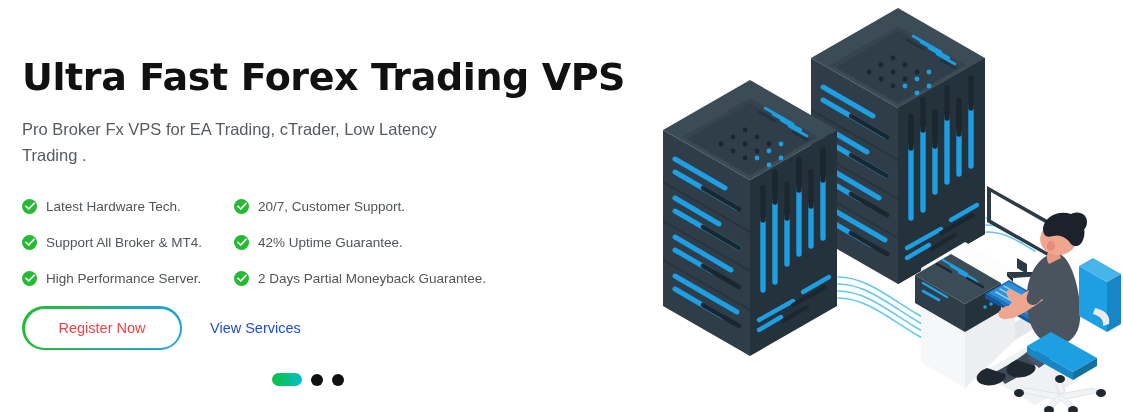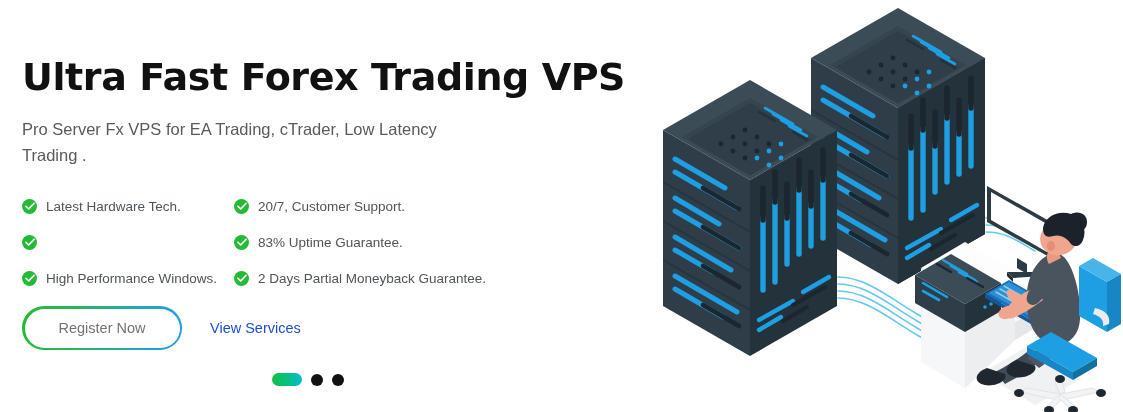--- a/index.html
+++ b/index.html
@@ -55,21 +55,21 @@
     width:160px;height:44px;box-sizing:border-box;
     border-radius:22px;
     background:linear-gradient(95deg,#22bb33 0%,#2bb45f 35%,#1fa6c4 75%,#1e9fe3 100%);
     padding:2.5px;
     text-decoration:none;
     cursor:pointer;
   }
   .register-inner{
     width:100%;height:100%;border-radius:20px;background:#ffffff;
     display:flex;align-items:center;justify-content:center;
-    font-size:14.5px;color:#737373;
+    font-size:14.5px;color:#ef4444;
   }
   .viewsvc{
     margin-left:28px;
     font-size:14.5px;color:#1d4ed8;text-decoration:none;cursor:pointer;
     line-height:44px;
   }
 
   
   .dots{
     position:absolute;left:250px;top:373px;
@@ -87,21 +87,21 @@
 </style>
 </head>
 <body>
 
 <div class="hero">
 
   <div class="copy">
 
     <h1 class="headline">Ultra Fast Forex Trading VPS</h1>
 
-    <p class="subhead">Pro Server Fx VPS for EA Trading, cTrader, Low Latency Trading .</p>
+    <p class="subhead">Pro Broker Fx VPS for EA Trading, cTrader, Low Latency Trading .</p>
 
     <div class="features">
 
       <div class="feat">
         <span class="check">
           <svg viewBox="0 0 10 9">
               <path d="M1 4.4 L3.7 7 L9 1.3" fill="none" stroke="#ffffff" stroke-width="1.7" stroke-linecap="round" stroke-linejoin="round"></path>
             </svg>
         </span>
         <span class="feat-label">Latest Hardware Tech.</span>
@@ -115,38 +115,39 @@
         </span>
         <span class="feat-label">20/7, Customer Support.</span>
       </div>
 
       <div class="feat">
         <span class="check">
           <svg viewBox="0 0 10 9">
               <path d="M1 4.4 L3.7 7 L9 1.3" fill="none" stroke="#ffffff" stroke-width="1.7" stroke-linecap="round" stroke-linejoin="round"></path>
             </svg>
         </span>
-      </div>
-
-      <div class="feat">
-        <span class="check">
-          <svg viewBox="0 0 10 9">
-              <path d="M1 4.4 L3.7 7 L9 1.3" fill="none" stroke="#ffffff" stroke-width="1.7" stroke-linecap="round" stroke-linejoin="round"></path>
-            </svg>
-        </span>
-        <span class="feat-label">83% Uptime Guarantee.</span>
-      </div>
-
-      <div class="feat">
-        <span class="check">
-          <svg viewBox="0 0 10 9">
-              <path d="M1 4.4 L3.7 7 L9 1.3" fill="none" stroke="#ffffff" stroke-width="1.7" stroke-linecap="round" stroke-linejoin="round"></path>
-            </svg>
-        </span>
-        <span class="feat-label">High Performance Windows.</span>
+        <span class="feat-label">Support All Broker &amp; MT4.</span>
+      </div>
+
+      <div class="feat">
+        <span class="check">
+          <svg viewBox="0 0 10 9">
+              <path d="M1 4.4 L3.7 7 L9 1.3" fill="none" stroke="#ffffff" stroke-width="1.7" stroke-linecap="round" stroke-linejoin="round"></path>
+            </svg>
+        </span>
+        <span class="feat-label">42% Uptime Guarantee.</span>
+      </div>
+
+      <div class="feat">
+        <span class="check">
+          <svg viewBox="0 0 10 9">
+              <path d="M1 4.4 L3.7 7 L9 1.3" fill="none" stroke="#ffffff" stroke-width="1.7" stroke-linecap="round" stroke-linejoin="round"></path>
+            </svg>
+        </span>
+        <span class="feat-label">High Performance Server.</span>
       </div>
 
       <div class="feat">
         <span class="check">
           <svg viewBox="0 0 10 9">
               <path d="M1 4.4 L3.7 7 L9 1.3" fill="none" stroke="#ffffff" stroke-width="1.7" stroke-linecap="round" stroke-linejoin="round"></path>
             </svg>
         </span>
         <span class="feat-label">2 Days Partial Moneyback Guarantee.</span>
       </div>

